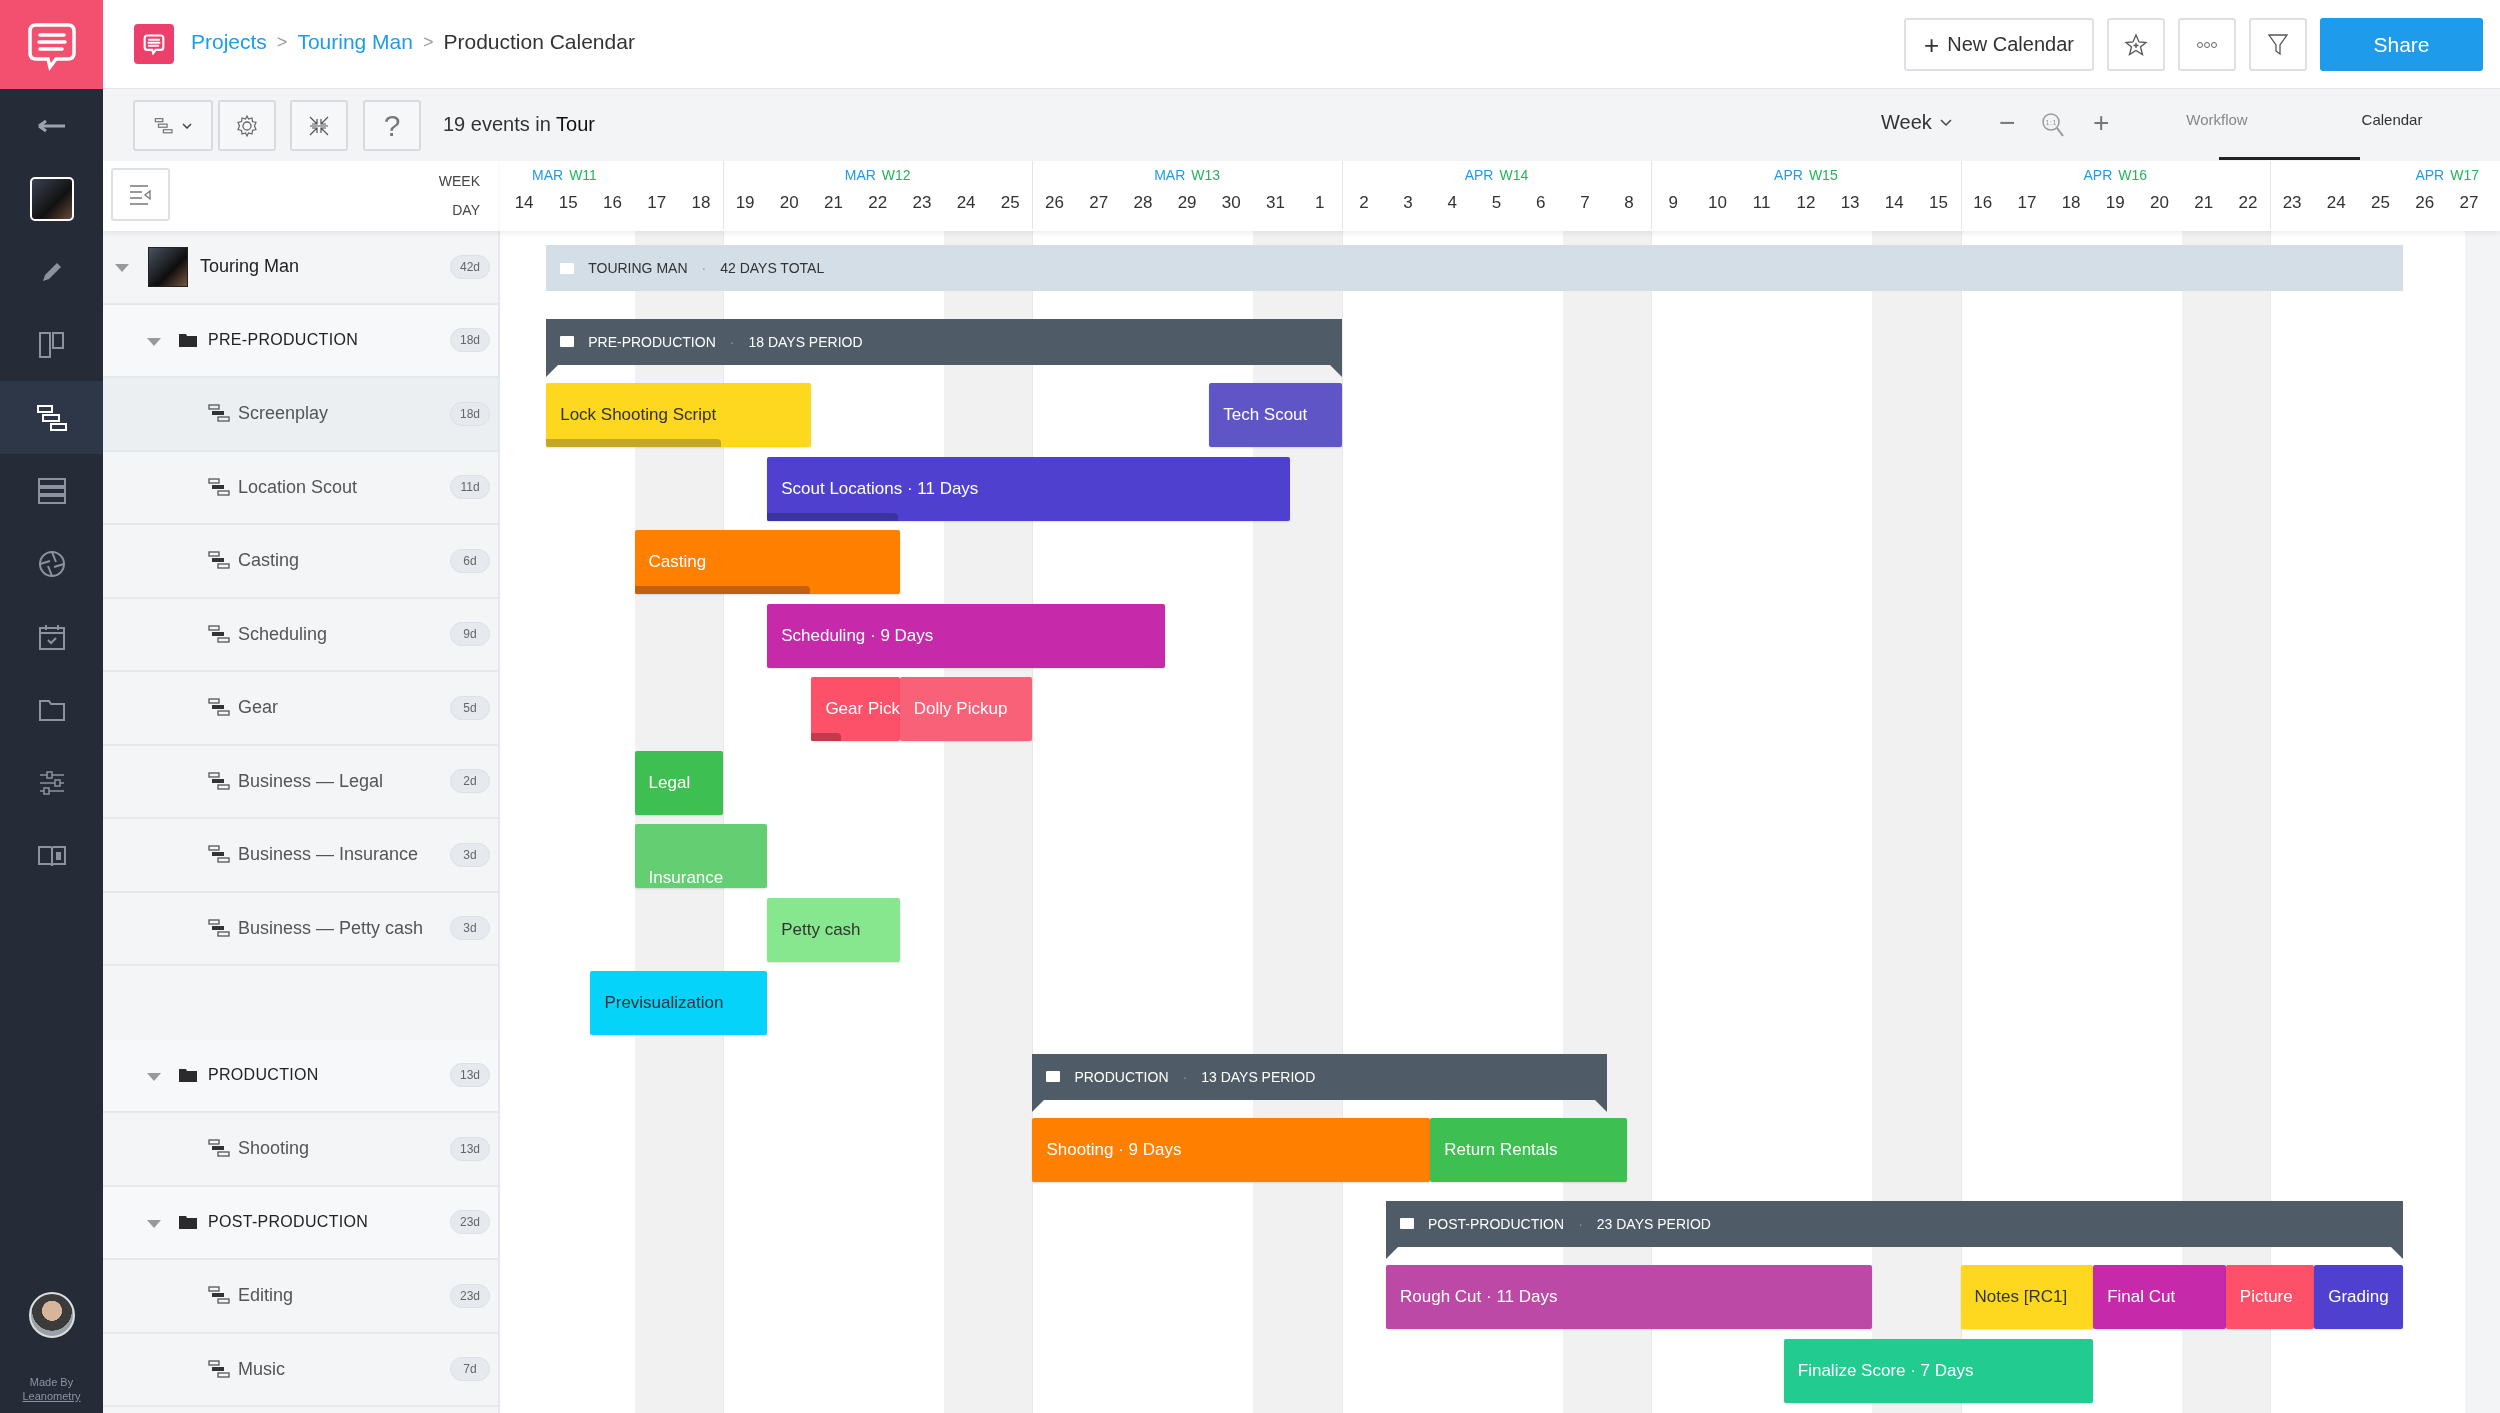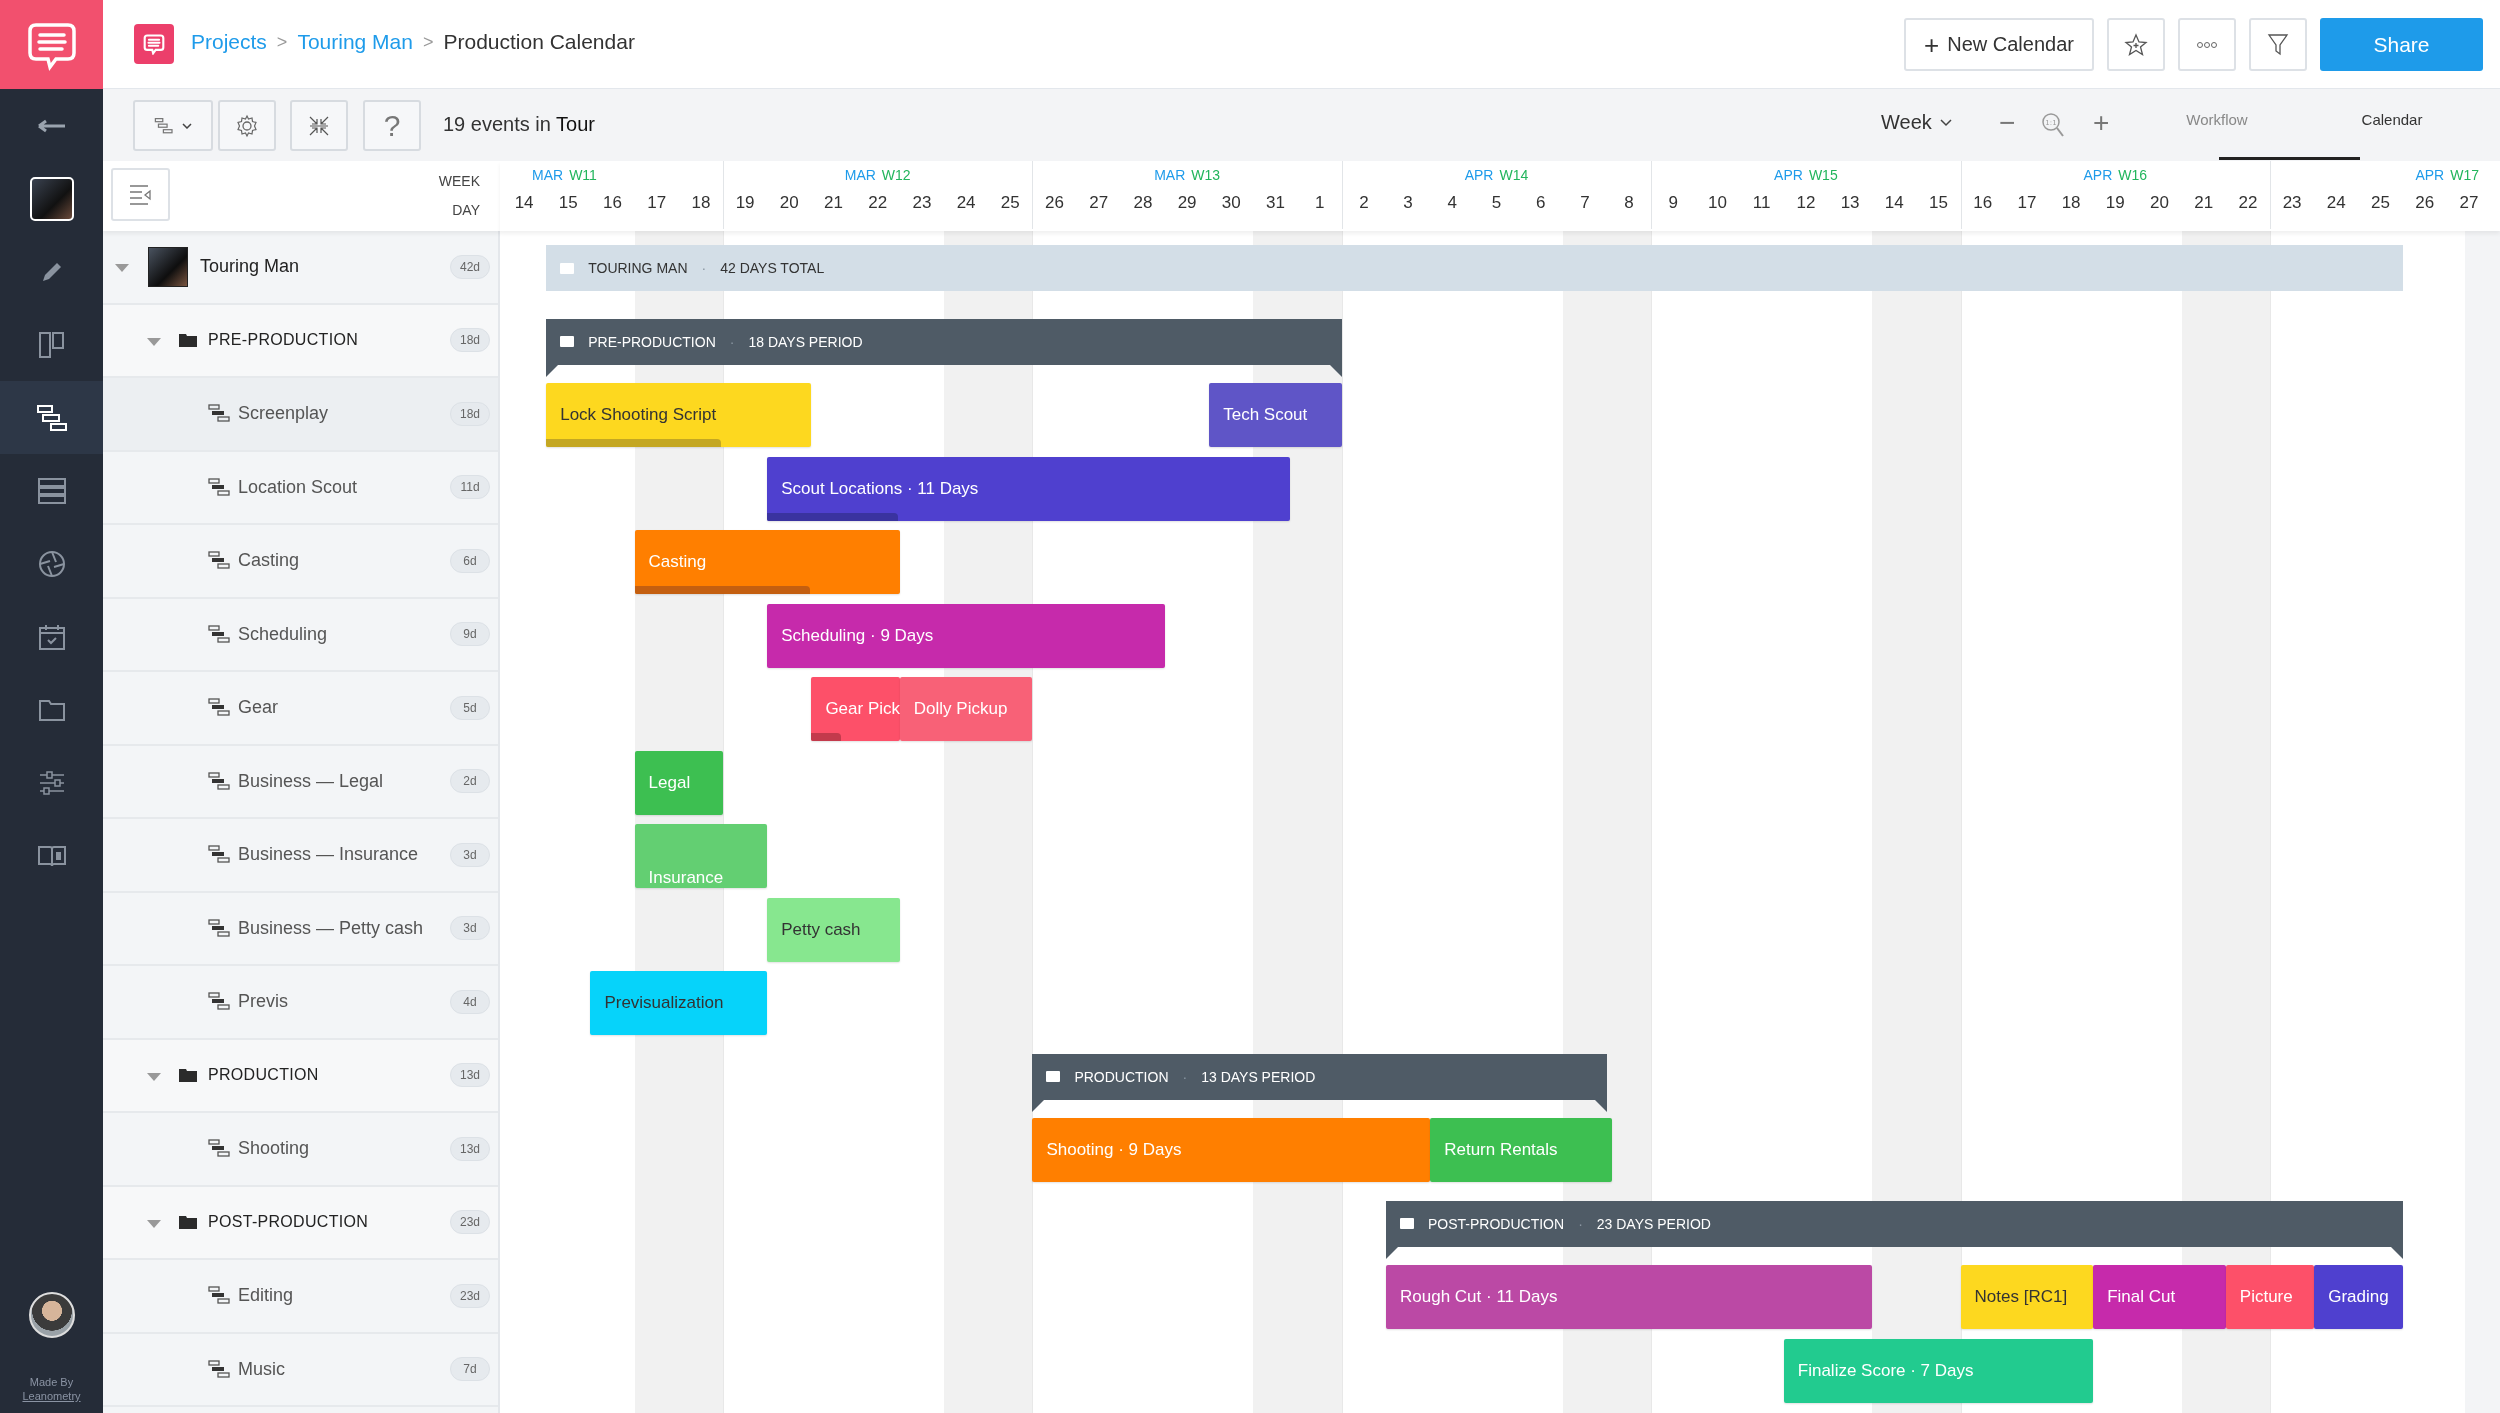--- a/index.html
+++ b/index.html
@@ -344,29 +344,20 @@
         <span class="badge">3d</span>
       </div>
       <div class="row task" style="top:661.5px;">
         <span class="task-icon" style="top:26px;"><svg viewBox="0 0 22 18" width="22" height="18">
             <rect x="1" y="1" width="10" height="4" fill="none" stroke="#555" stroke-width="1.3"></rect>
             <rect x="4" y="7" width="12" height="4" fill="#333"></rect>
             <rect x="10" y="13" width="11" height="4" fill="none" stroke="#555" stroke-width="1.3"></rect>
           </svg></span>
         <span class="row-label" style="left: 135px;">Business — Petty cash</span>
         <span class="badge">3d</span>
-      </div>
-      <div class="row task" style="top:735px;">
-        <span class="task-icon" style="top:26px;"><svg viewBox="0 0 22 18" width="22" height="18">
-            <rect x="1" y="1" width="10" height="4" fill="none" stroke="#555" stroke-width="1.3"></rect>
-            <rect x="4" y="7" width="12" height="4" fill="#333"></rect>
-            <rect x="10" y="13" width="11" height="4" fill="none" stroke="#555" stroke-width="1.3"></rect>
-          </svg></span>
-        <span class="row-label" style="left: 135px;">Previs</span>
-        <span class="badge">4d</span>
       </div>
       <div class="row group" style="top:808.5px;">
         <div class="caret" style="left:44px;top:33px;"></div>
         <span class="folder-icon" style="top:27px;"><svg viewBox="0 0 20 16" width="20" height="16">
             <path d="M1 2 H8 L9 4 H19 V15 H1 Z" fill="#2b2b2b"></path>
           </svg></span>
         <span class="row-label" style="left: 105px;">PRODUCTION</span>
         <span class="badge">13d</span>
       </div>
       <div class="row task" style="top:882px;">
@@ -537,21 +528,21 @@
       </div>
       <div class="bar dark-text" style="left:267.20000000000005px;width:132.60000000000002px;top:666.5px;background:#87e78f;">
         <span>Petty cash</span>
       </div>
       <div class="bar dark-text" style="left:90.4px;width:176.8px;top:740px;background:#06d3fa;">
         <span>Previsualization</span>
       </div>
       <div class="bar" style="left:532.4000000000001px;width:397.8px;top:887px;background:#ff7f00;">
         <span>Shooting · 9 Days</span>
       </div>
-      <div class="bar" style="left:930.2px;width:182px;top:887px;background:#3dbf51;">
+      <div class="bar" style="left:930.2px;width:197px;top:887px;background:#3dbf51;">
         <span>Return Rentals</span>
       </div>
       <div class="bar" style="left:886px;width:486.20000000000005px;top:1034px;background:#bb49a5;">
         <span>Rough Cut · 11 Days</span>
       </div>
       <div class="bar dark-text" style="left:1460.6000000000001px;width:132.60000000000002px;top:1034px;background:#fdd81f;">
         <span>Notes [RC1]</span>
       </div>
       <div class="bar" style="left:1593.2px;width:132.60000000000002px;top:1034px;background:#c62aab;">
         <span>Final Cut</span>

